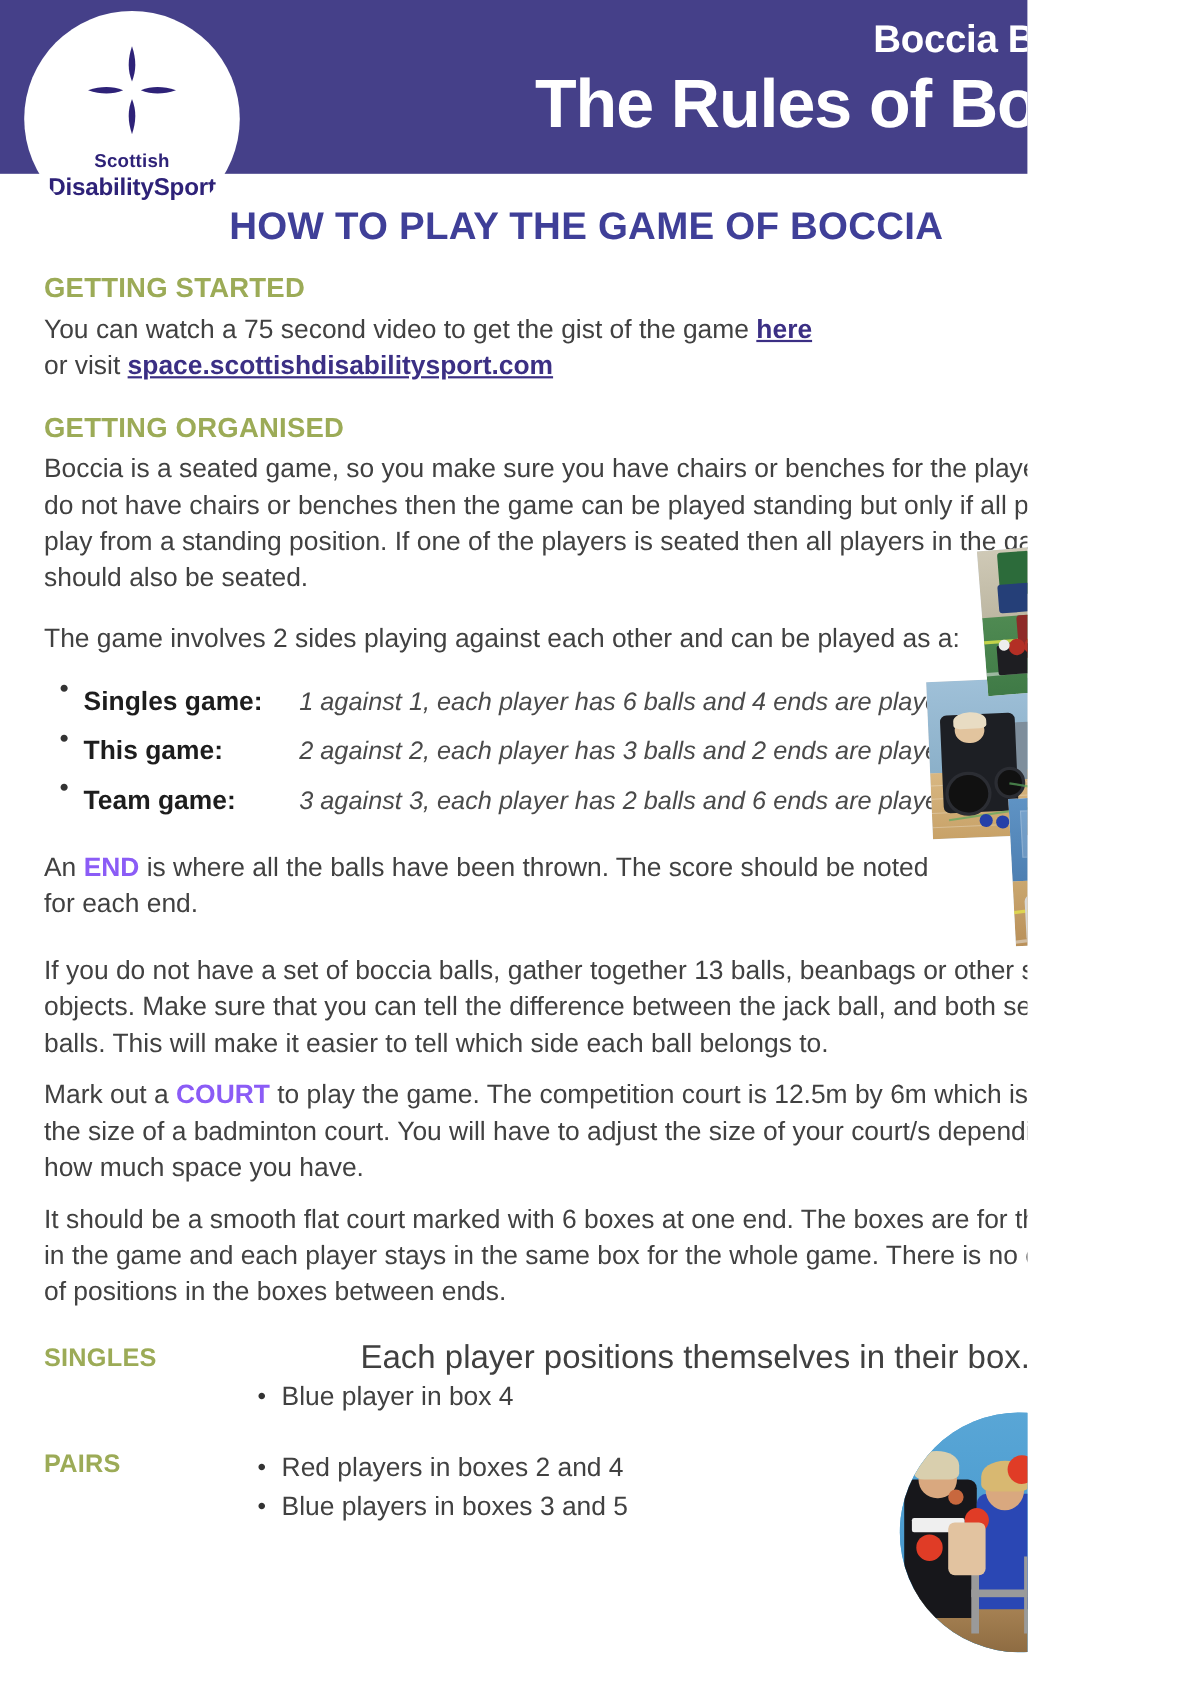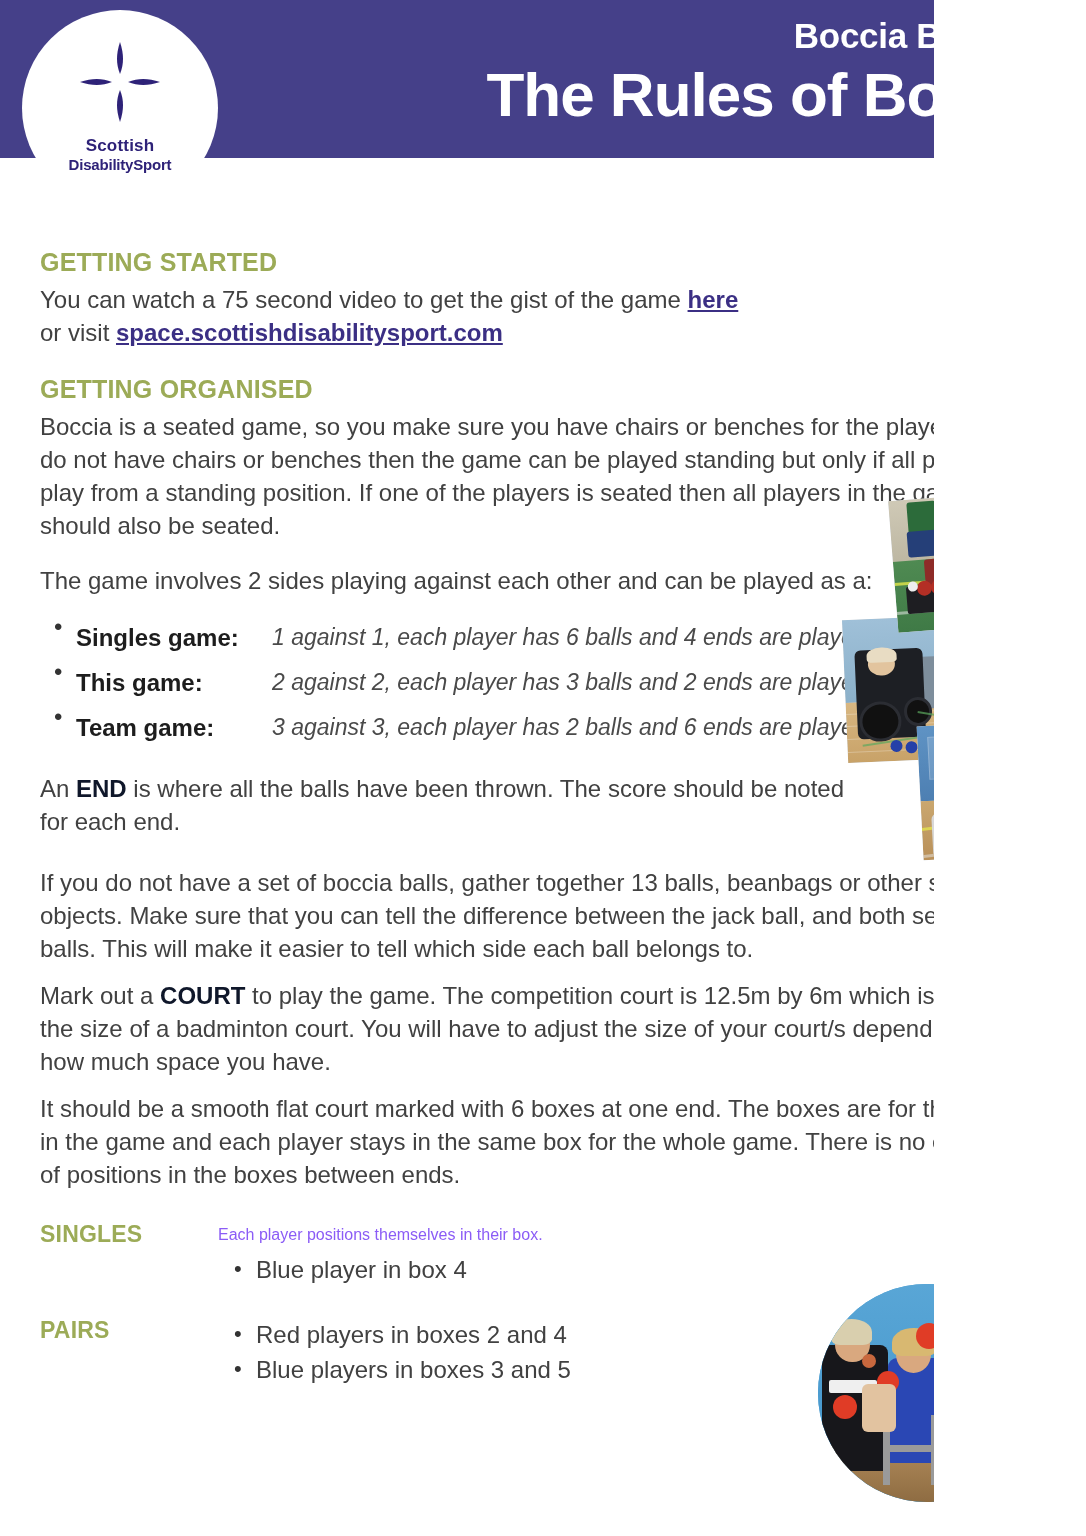--- a/index.html
+++ b/index.html
@@ -68,21 +68,21 @@
   }
   .logo-mark { margin-top: 26px; }
   .logo-words {
     margin-top: 4px;
     text-align: center;
     color: #2e2278;
     font-weight: bold;
     line-height: 1.15;
   }
   .logo-line1 { font-size: 17px; letter-spacing: .2px; }
-  .logo-line2 { font-size: 15px; letter-spacing: -.2px; }
+  .logo-line2 { font-size: 22px; letter-spacing: -.2px; }
 
   
   .page-heading {
     position: absolute;
     left: 0; top: 186px;
     width: 1086px;
     text-align: center;
     padding-right: 20px;
     color: #3f3f98;
     font-size: 35px;
@@ -115,21 +115,21 @@
   }
   p.body { margin-bottom: 0; }
   .gap { height: 22px; }
   .gap-sm { height: 14px; }
 
   a.link {
     color: #3b2f84;
     font-weight: bold;
     text-decoration: underline;
   }
-  strong.b { font-weight: bold; color: #0f172a; }
+  strong.b { font-weight: bold; color: #8b5cf6; }
 
   .narrow { width: 835px; }
   .narrow2 { width: 880px; }
 
   
   ul.games {
     list-style: none;
     margin-top: 18px;
   }
   ul.games li {
@@ -169,23 +169,24 @@
   .fmt-label {
     flex: 0 0 178px;
     color: #9cab57;
     font-size: 23px;
     font-weight: bold;
     letter-spacing: .2px;
     padding-top: 2px;
   }
   .fmt-body { flex: 1; }
   .fmt-intro {
-    color: #8b5cf6;
-    font-size: 16px;
+    color: #404040;
+    font-size: 30px;
     line-height: 31px;
+    text-align: center;
   }
   ul.fmt-list {
     list-style: none;
     margin-top: 2px;
   }
   ul.fmt-list li {
     position: relative;
     padding-left: 38px;
     color: #414141;
     font-size: 24px;
@@ -408,20 +409,21 @@
           <path d="M6 46 C18 42 28 42 38 46 C28 50 18 50 6 46 Z"></path>
         </g>
       </svg>
     </div>
     <div class="logo-words">
       <div class="logo-line1">Scottish</div>
       <div class="logo-line2">DisabilitySport</div>
     </div>
   </div>
 
+  <div class="page-heading">HOW TO PLAY THE GAME OF BOCCIA</div>
 
   <div class="photo" id="photo1">
     <div class="scene">
       <div class="wall"></div>
       <div class="floor"></div>
       <div class="line-y" style="top:62%"></div>
       <div class="line-y" style="top:84%; background:#e8e8e8; opacity:.55"></div>
       <div class="chair" style="left:74%; top:40%; width:15%; height:26%"></div>
       <div class="chair" style="left:86%; top:40%; width:14%; height:26%"></div>
       <div class="chair" style="left:17%; top:46%; width:20%; height:30%"></div>

